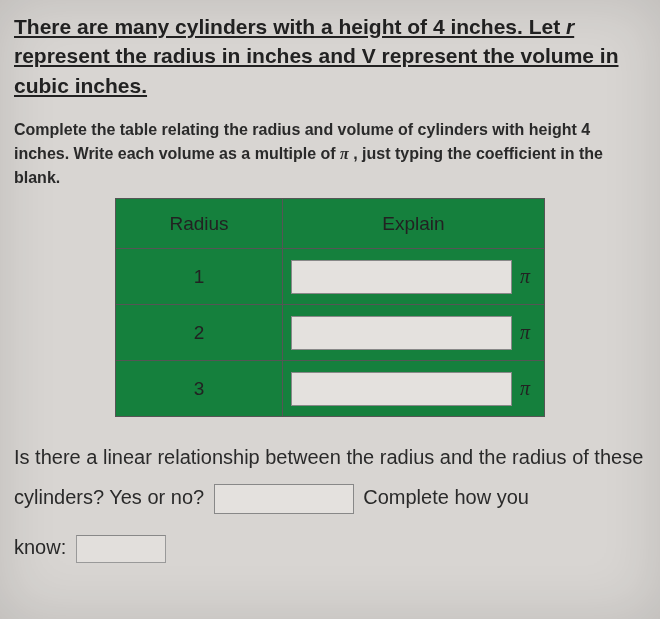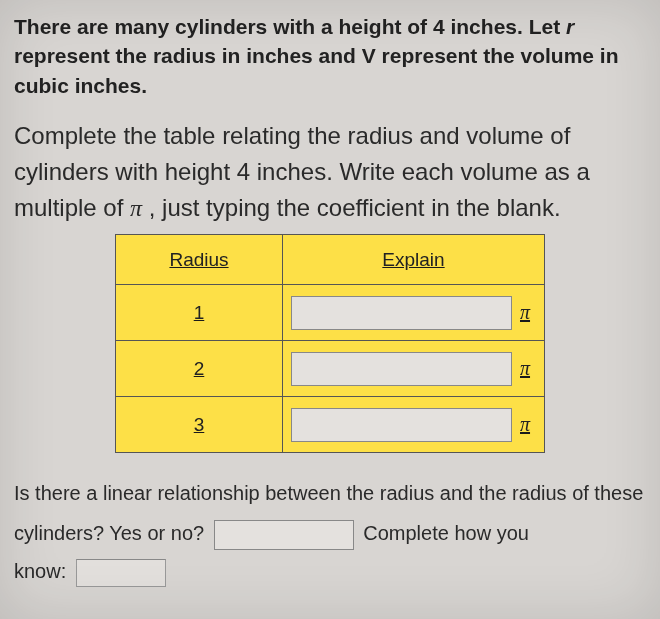--- a/index.html
+++ b/index.html
@@ -12,38 +12,39 @@
     padding: 12px 14px;
     position: relative;
     overflow: hidden;
   }
   .intro {
     font-size: 21px;
     line-height: 1.4;
     font-weight: 600;
     color: #222;
     margin-bottom: 18px;
+    text-decoration: underline;
   }
   .intro .ital { font-style: italic; }
   .prompt {
-    font-size: 24px;
+    font-size: 16px;
     line-height: 1.5;
     color: #2a2a2a;
     margin-bottom: 4px;
+    font-weight: bold;
   }
   .pi { font-family: "Times New Roman", serif; font-style: italic; }
   .table-wrap {
     margin: 8px auto 20px auto;
     width: 430px;
   }
   table {
     border-collapse: collapse;
     width: 100%;
-    background: #fde047;
-    text-decoration: underline;
+    background: #15803d;
   }
   th, td {
     border: 1.5px solid #555;
     text-align: center;
     vertical-align: middle;
     height: 56px;
     font-size: 19px;
     color: #222;
   }
   th {
@@ -86,21 +87,21 @@
     border: 1px solid #888;
     background: #e4e1de;
     vertical-align: middle;
     margin: 0 4px;
     font-size: 16px;
     padding: 2px 6px;
   }
   .know-line {
     font-size: 20px;
     color: #2a2a2a;
-    margin-top: 6px;
+    margin-top: 18px;
   }
   .know-input {
     display: inline-block;
     width: 90px;
     height: 28px;
     border: 1px solid #999;
     border-top-color:#888;
     background: #e2dfdc;
     vertical-align: middle;
     margin-left: 4px;

